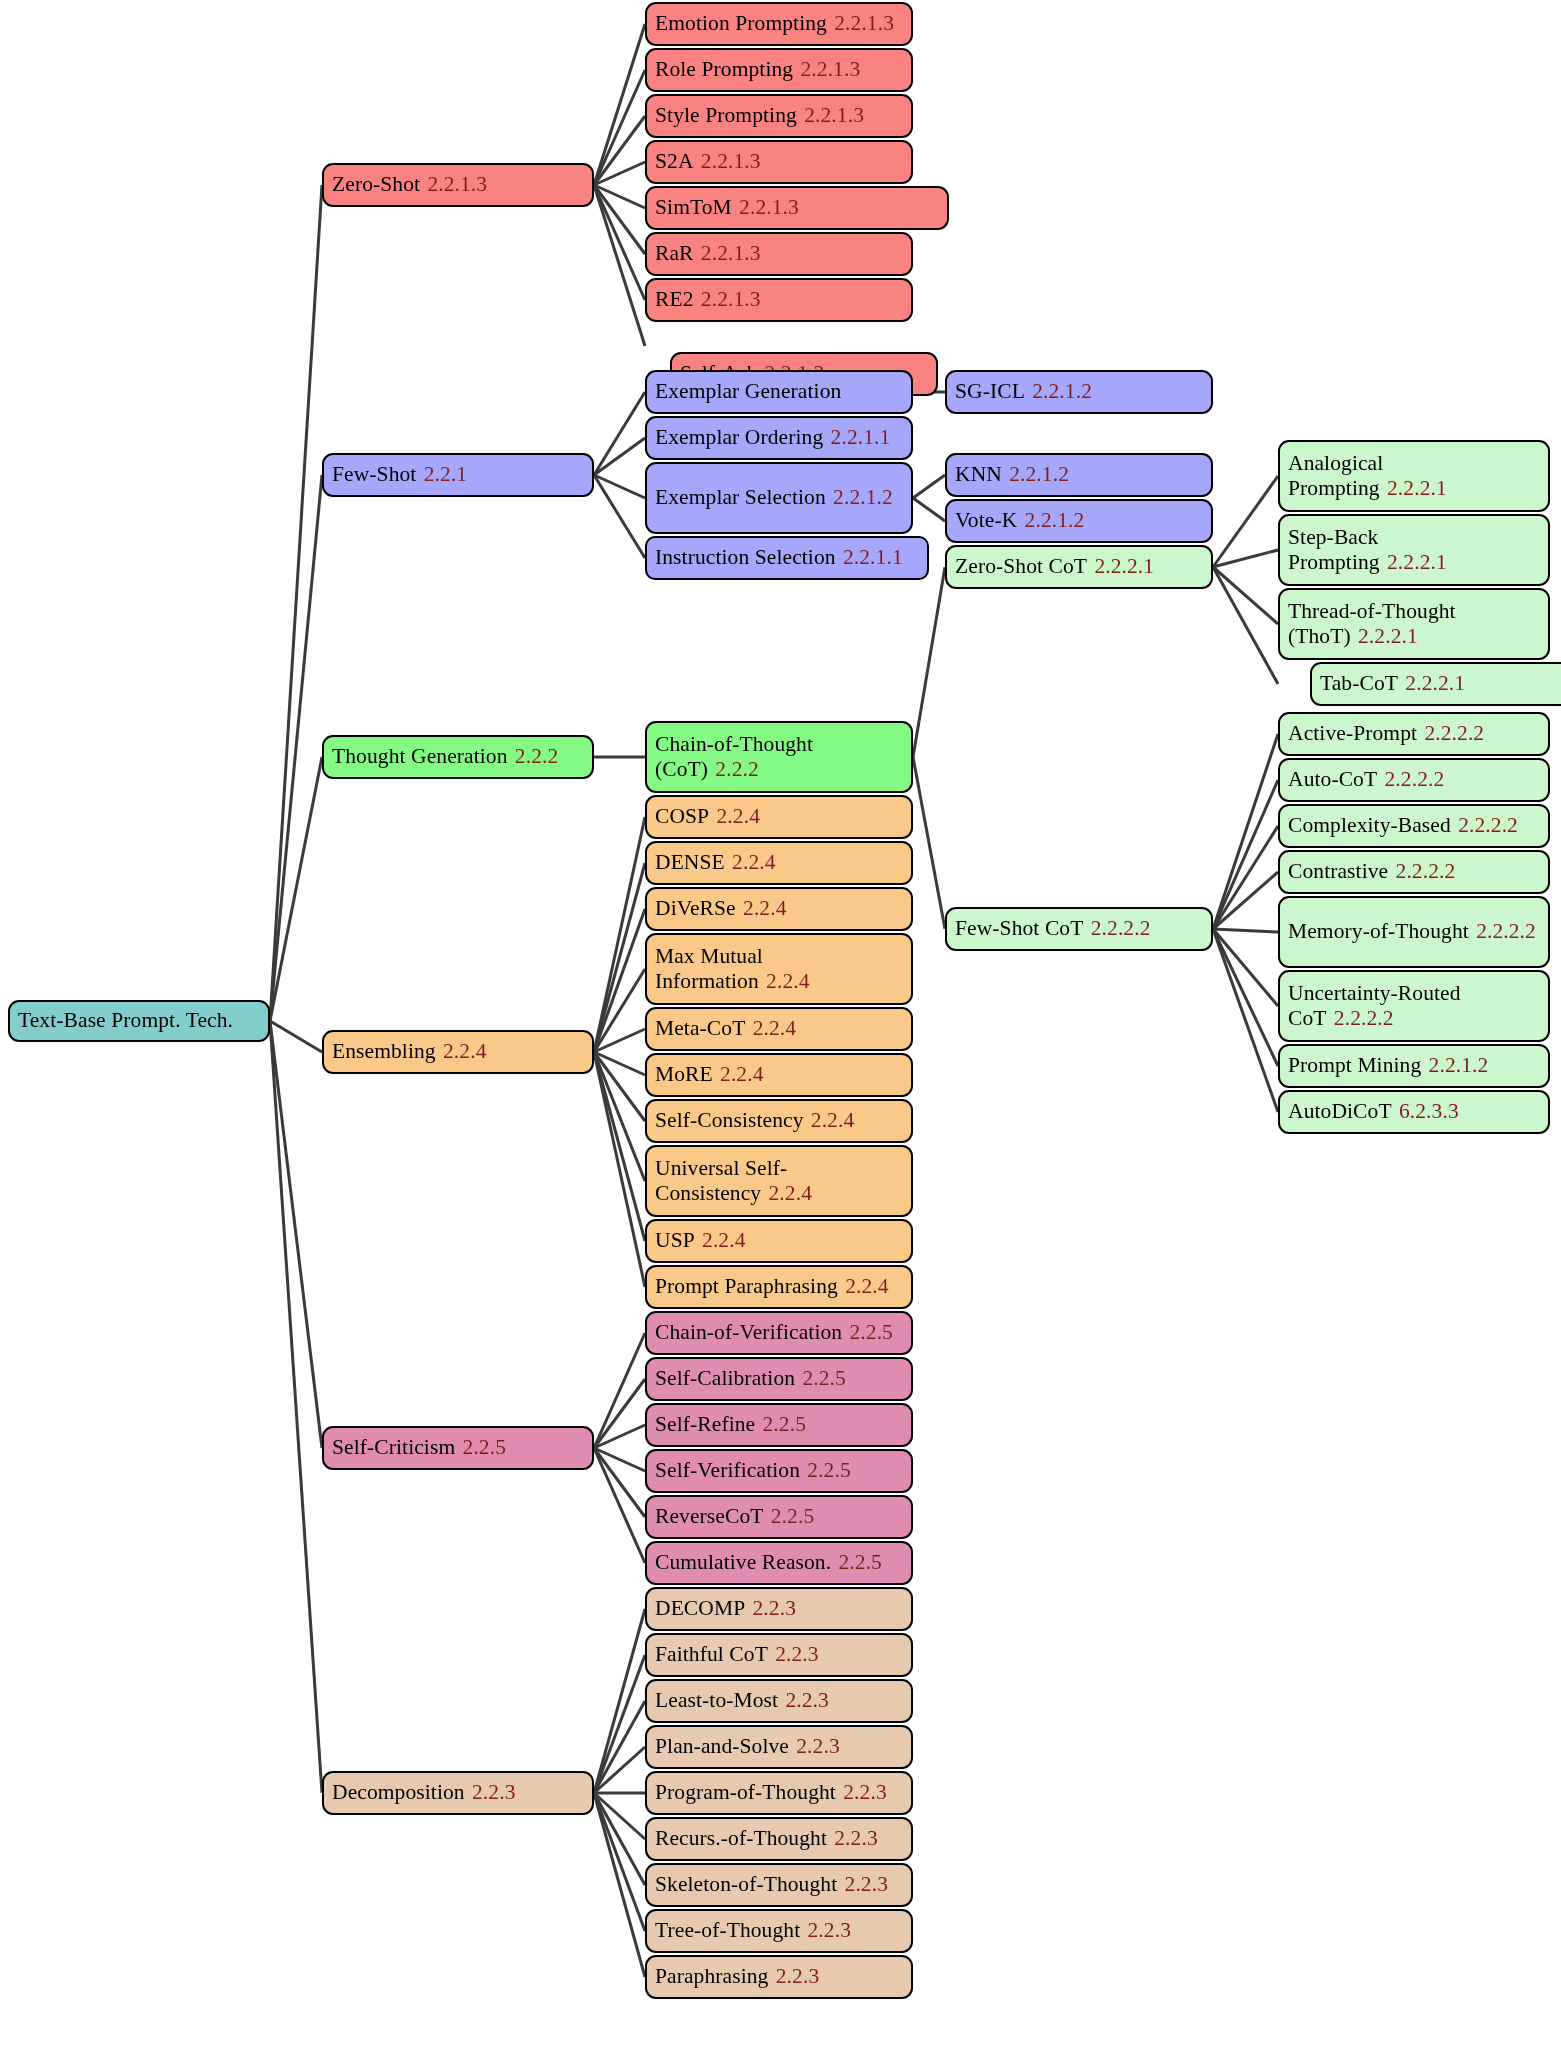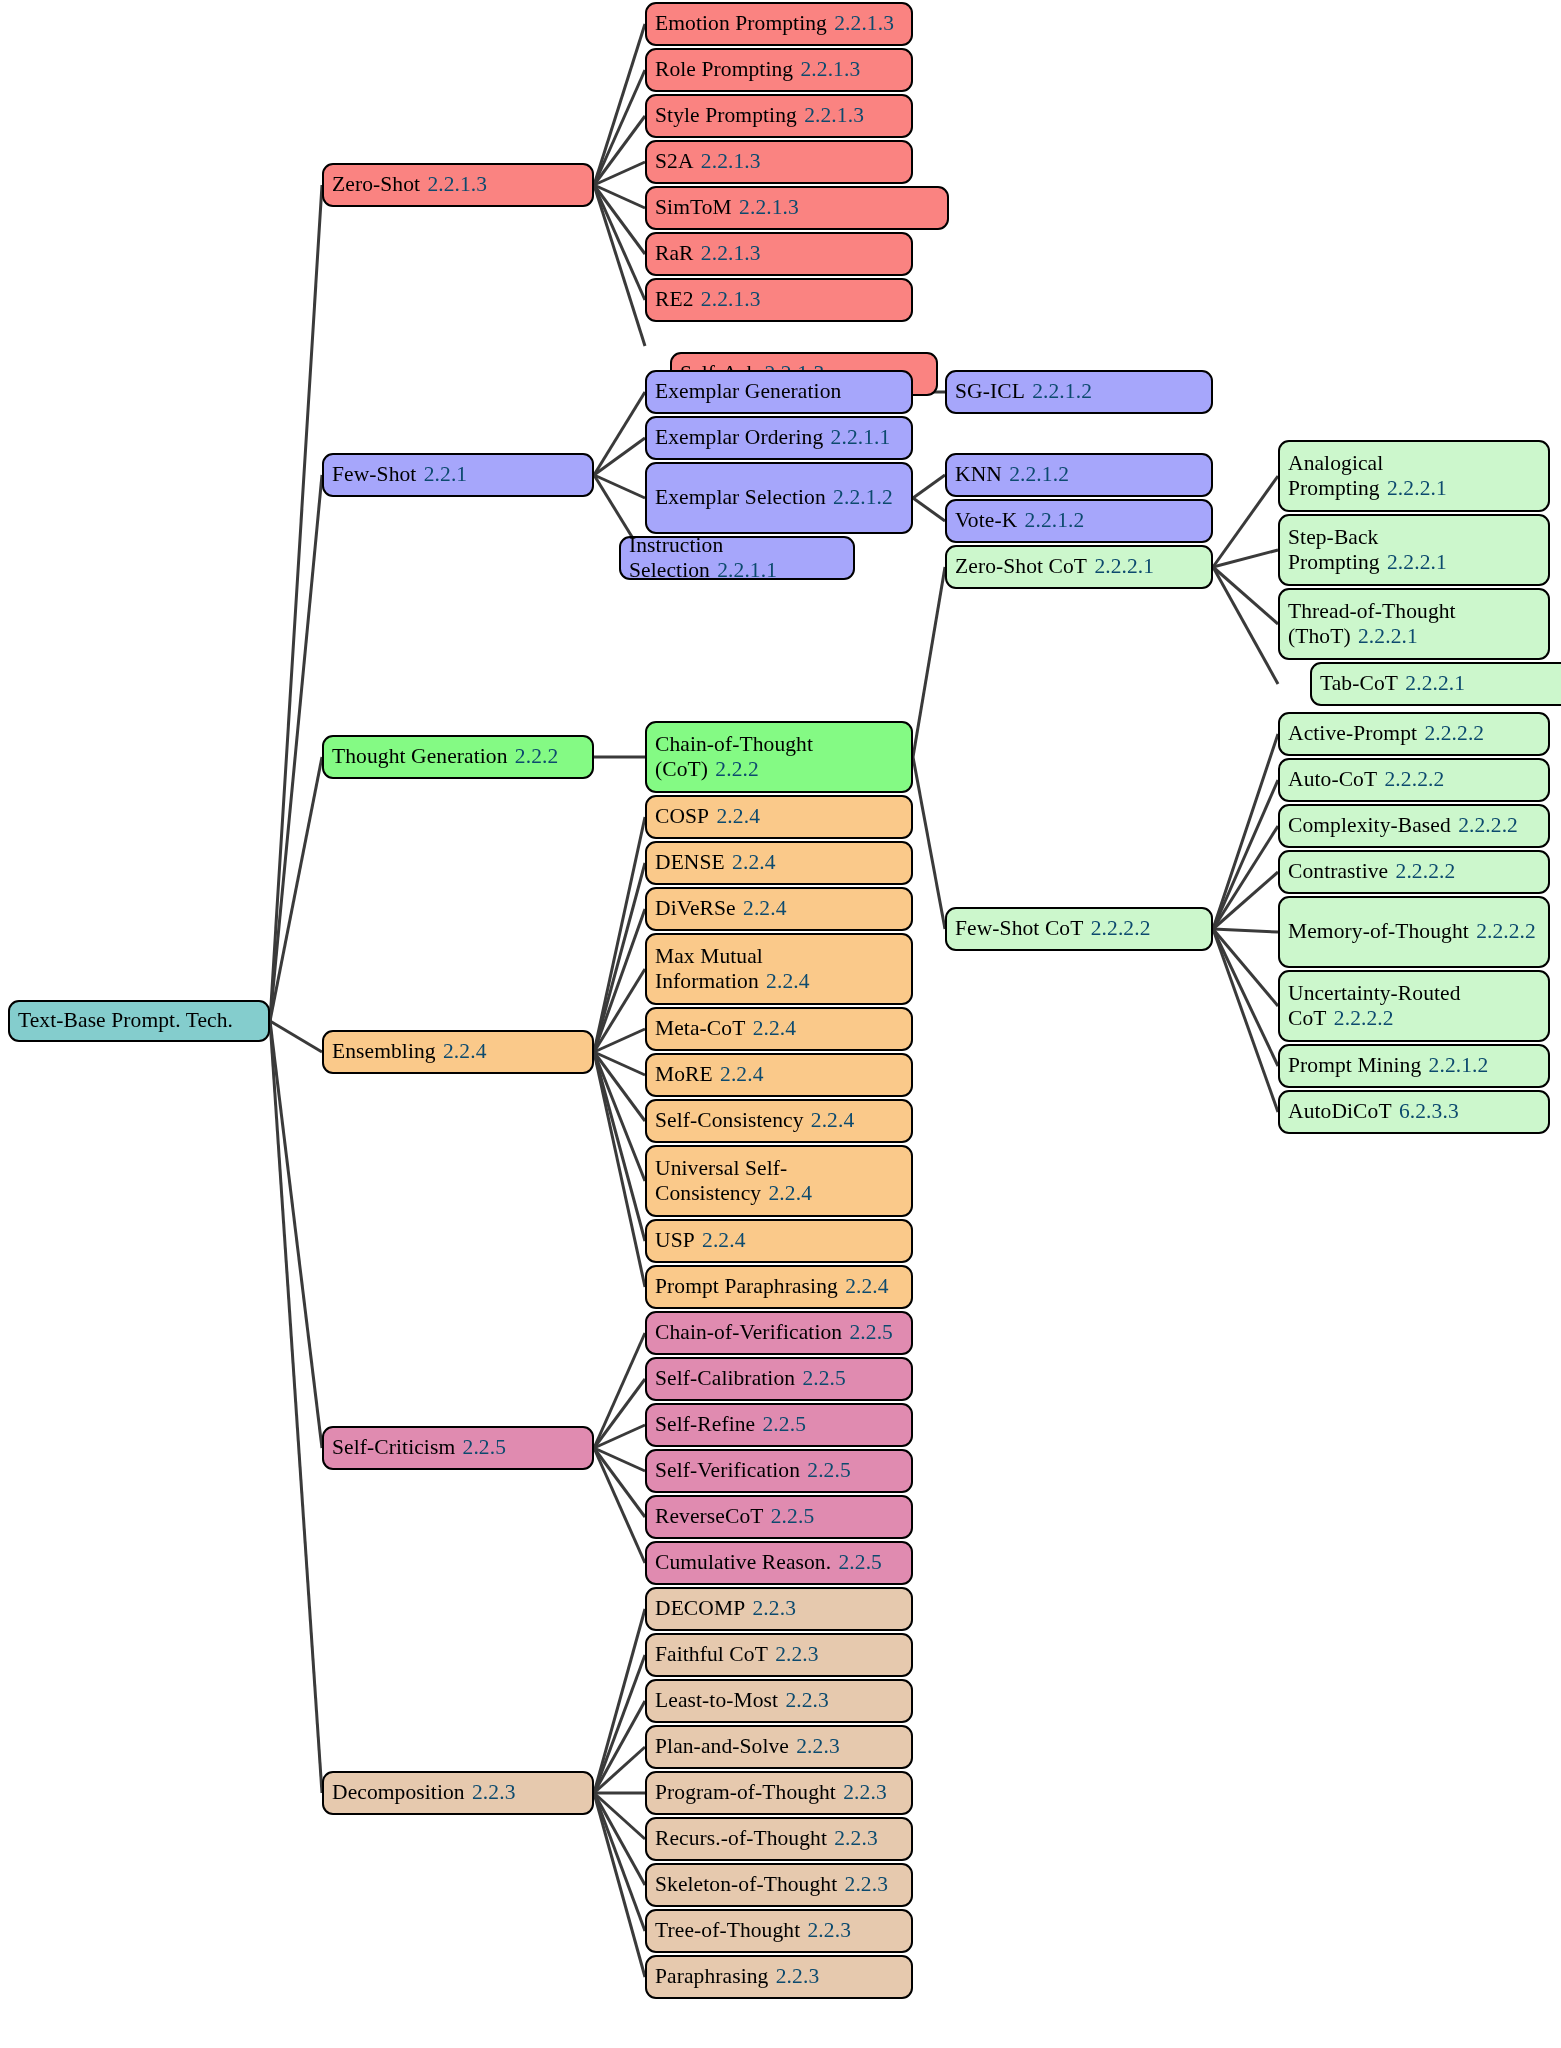--- a/index.html
+++ b/index.html
@@ -14,21 +14,21 @@
     display:flex;
     align-items:center;
     padding:2px 8px;
     font-size:21.5px;
     line-height:1.17;
     color:#000;
     white-space:normal;
     letter-spacing:0.1px;
   }
   .node .lbl{color:#000;}
-  .node .sec{color:#0c4a6e;margin-left:.34em;}
+  .node .sec{color:#7f1d1d;margin-left:.34em;}
   .node.two-line{align-items:center;}
   .node .txtwrap{width:100%;}
   
   .c-root{background:#84cdcd;align-items:center;}
   .c-red{background:#fa8381;}
   .c-blue{background:#a6a6fb;}
   .c-green-d{background:#84fa84;}
   .c-green-l{background:#ccf7cc;}
   .c-orange{background:#fac98a;}
   .c-pink{background:#e08bb0;}
@@ -131,21 +131,21 @@
       </div>
       <div class="node c-blue" style="left: 645px; top: 370px; width: 268px; height: 44px;">
         <span class="txtwrap"><span class="lbl">Exemplar Generation</span></span>
       </div>
       <div class="node c-blue" style="left: 645px; top: 416px; width: 268px; height: 44px;">
         <span class="txtwrap"><span class="lbl">Exemplar Ordering</span><span class="sec">2.2.1.1</span></span>
       </div>
       <div class="node c-blue two-line" style="left: 645px; top: 462px; width: 268px; height: 72px;">
         <span class="txtwrap"><span class="lbl">Exemplar Selection</span><span class="sec">2.2.1.2</span></span>
       </div>
-      <div class="node c-blue" style="left: 619px; top: 536px; width: 236px; height: 44px;">
+      <div class="node c-blue" style="left: 645px; top: 536px; width: 284px; height: 44px; border-radius: 10px;">
         <span class="txtwrap"><span class="lbl">Instruction Selection</span><span class="sec">2.2.1.1</span></span>
       </div>
       <div class="node c-blue" style="left: 945px; top: 370px; width: 268px; height: 44px;">
         <span class="txtwrap"><span class="lbl">SG-ICL</span><span class="sec">2.2.1.2</span></span>
       </div>
       <div class="node c-blue" style="left: 945px; top: 453px; width: 268px; height: 44px;">
         <span class="txtwrap"><span class="lbl">KNN</span><span class="sec">2.2.1.2</span></span>
       </div>
       <div class="node c-blue" style="left: 945px; top: 499px; width: 268px; height: 44px;">
         <span class="txtwrap"><span class="lbl">Vote-K</span><span class="sec">2.2.1.2</span></span>

